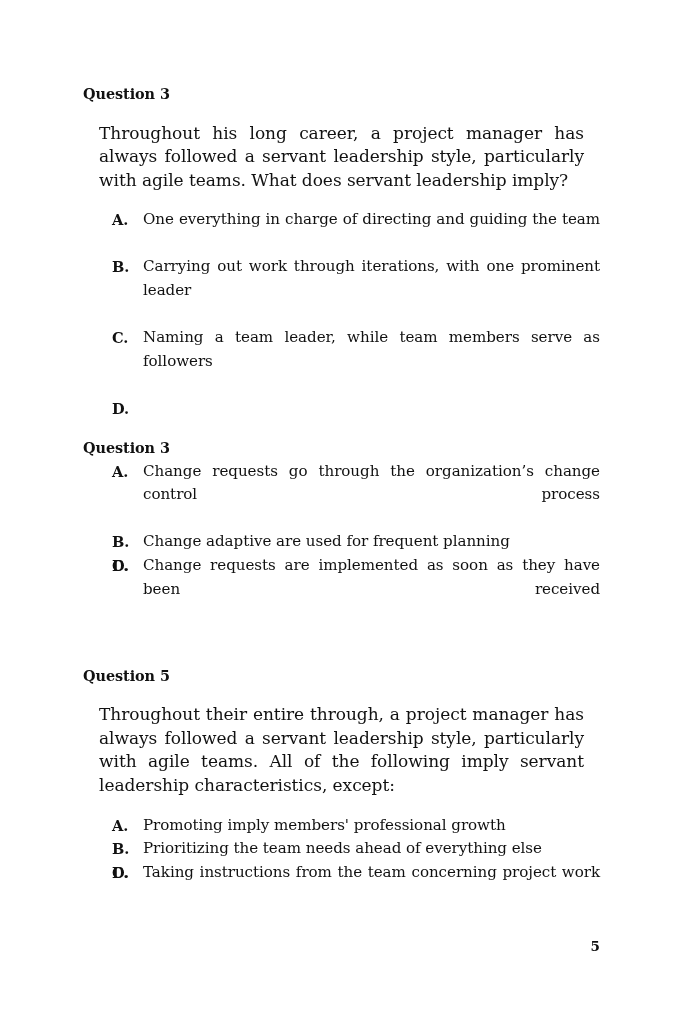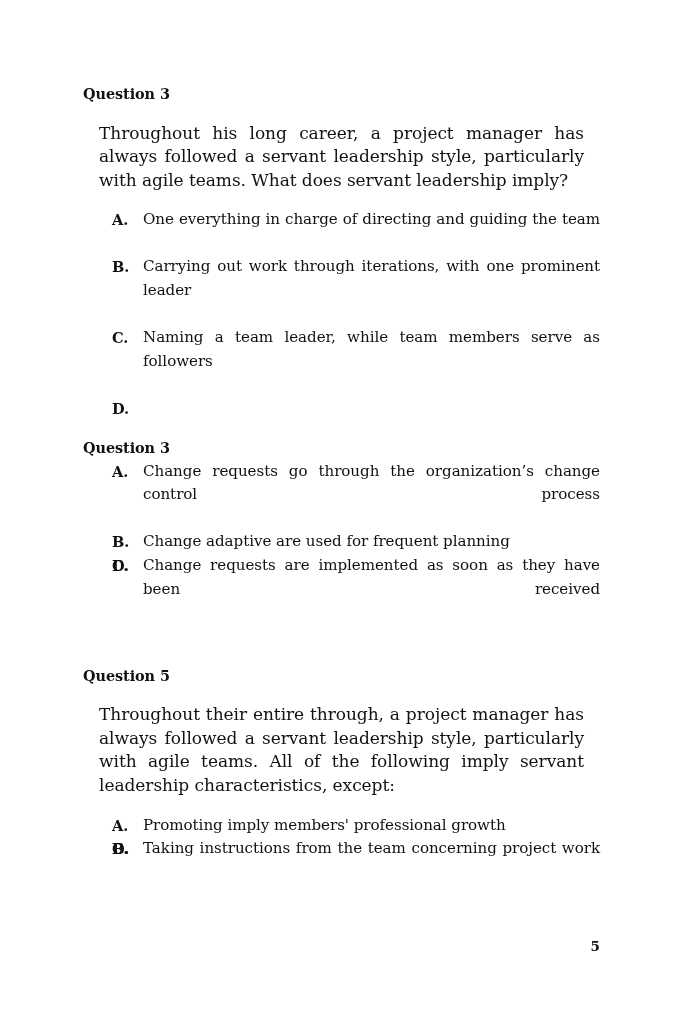--- a/index.html
+++ b/index.html
@@ -161,20 +161,21 @@
     <section class="question-block">
       <h2 class="q-heading">Question 5</h2>
       <p class="q-stem">Throughout their entire through, a project manager has always followed a servant leadership style, particularly with agile teams. All of the following imply servant leadership characteristics, except:</p>
       <ul class="options">
         <li class="option no-justify">
           <span class="marker">A.</span>
           <span class="otext">Promoting imply members' professional growth</span>
         </li>
         <li class="option no-justify">
           <span class="marker">B.</span>
+          <span class="otext">Prioritizing the team needs ahead of everything else</span>
         </li>
         <li class="option">
           <span class="marker">C.</span>
         </li>
         <li class="option">
           <span class="marker">D.</span>
           <span class="otext">Taking instructions from the team concerning project work</span>
         </li>
       </ul>
     </section>

